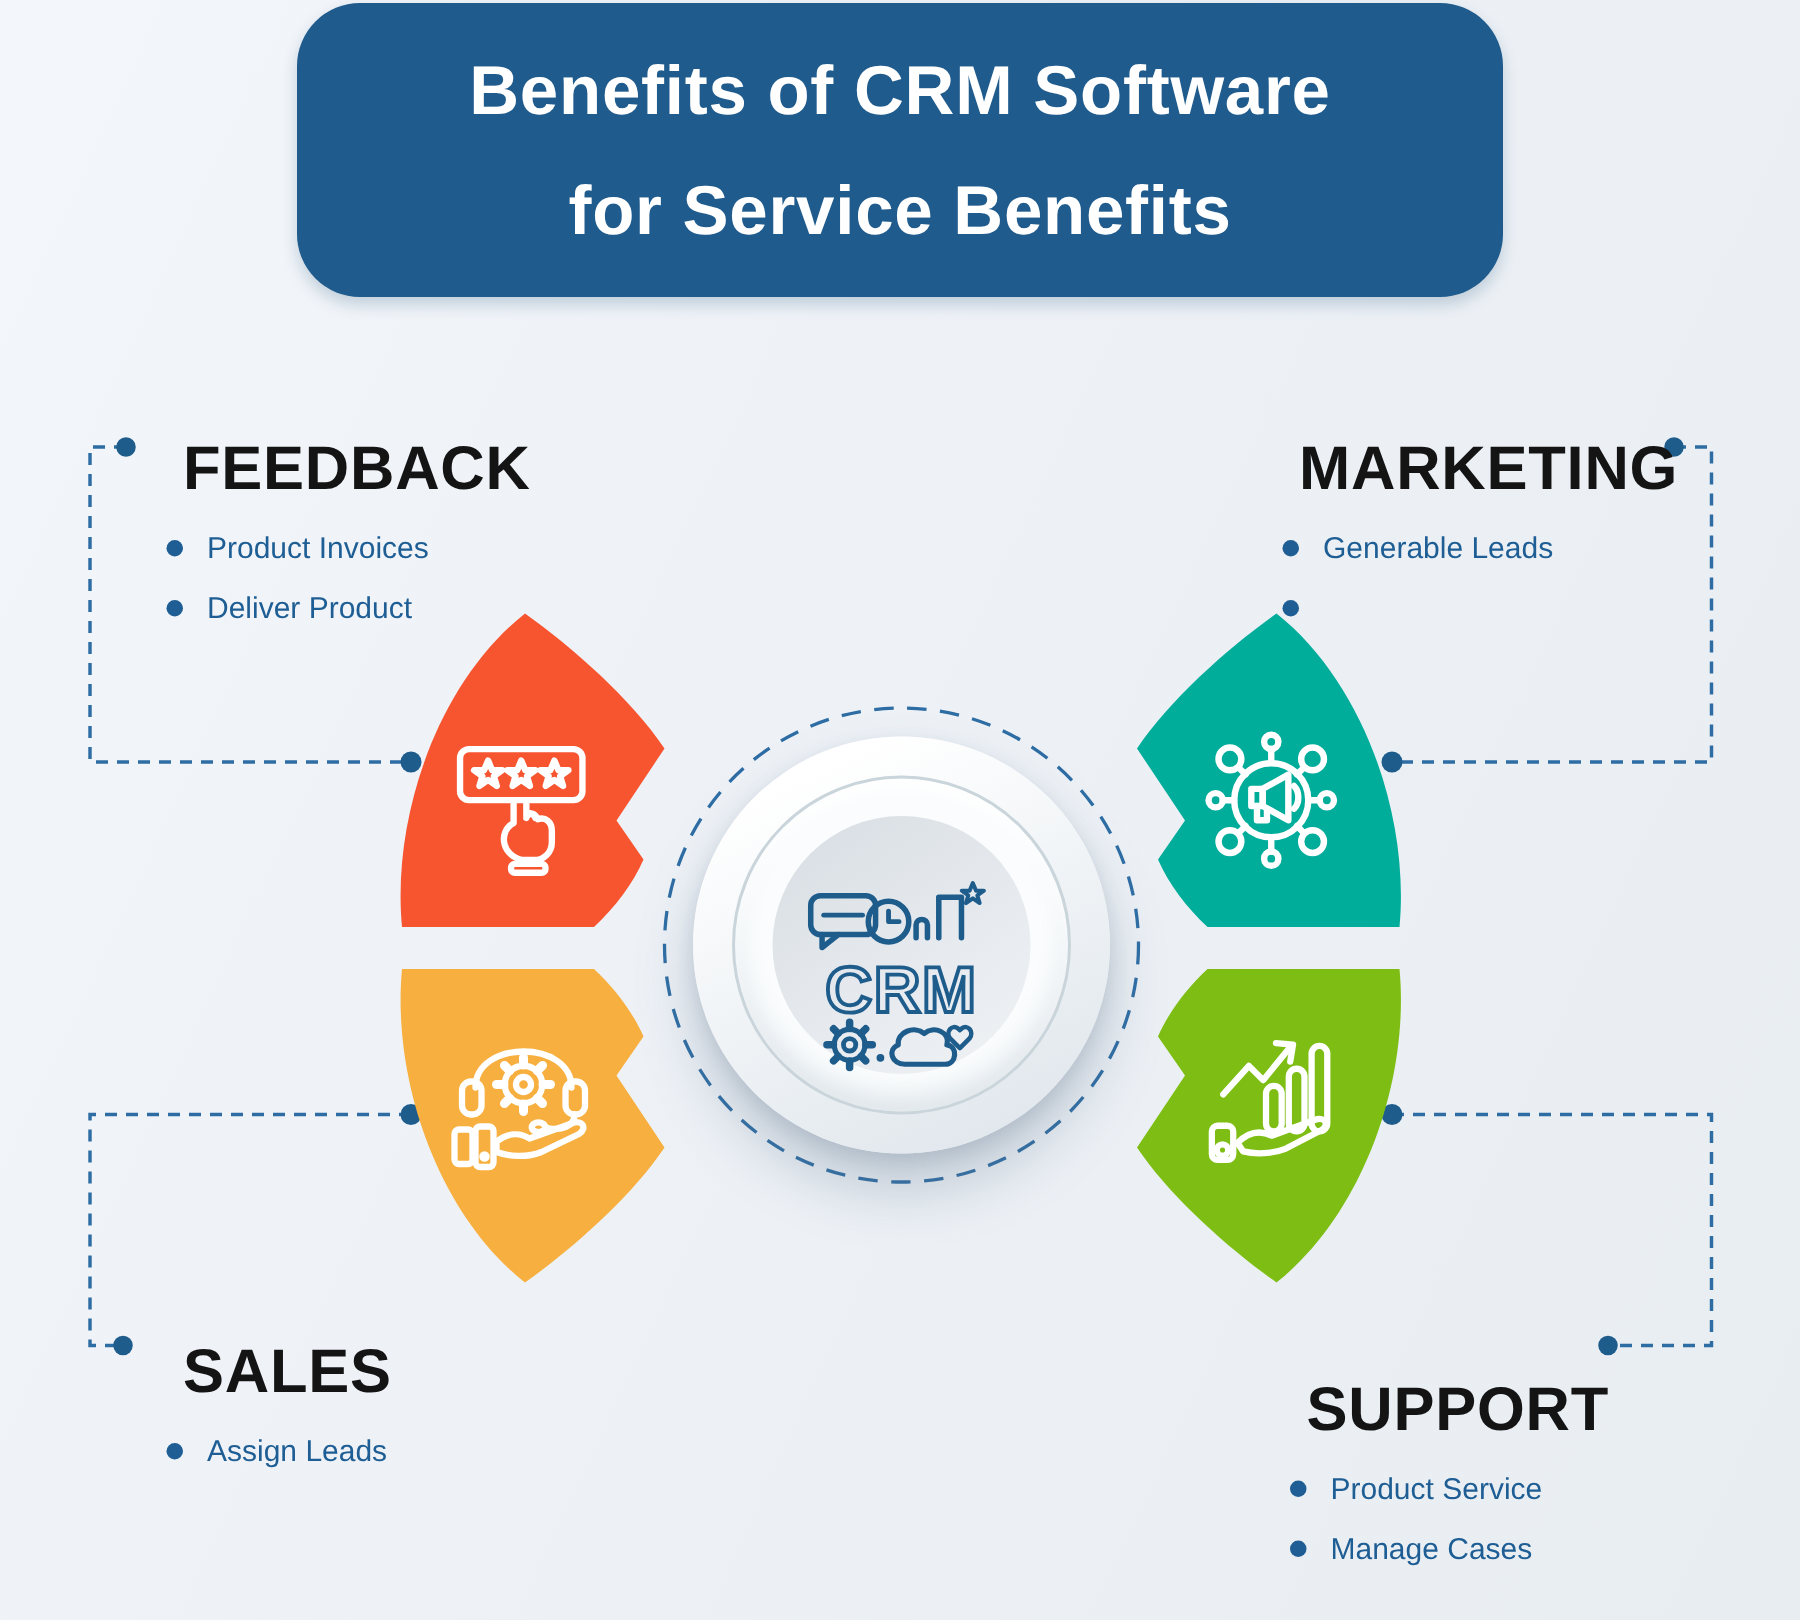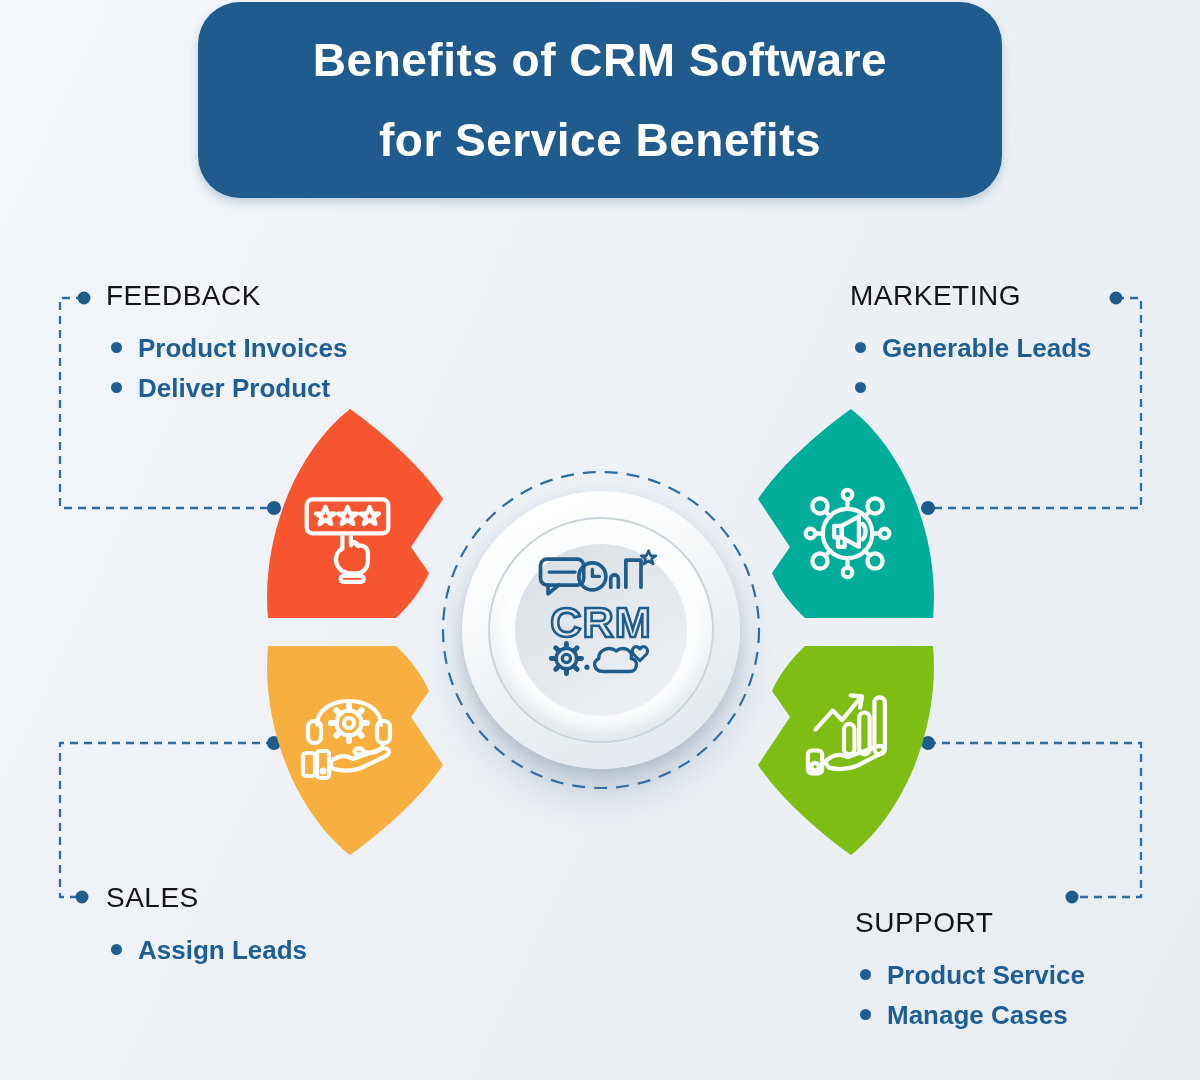--- a/index.html
+++ b/index.html
@@ -26,34 +26,34 @@
   
   .hub{position:absolute;left:601px;top:630px;z-index:2;}
   .hub .c{position:absolute;border-radius:50%;transform:translate(-50%,-50%);}
   .c1{width:278px;height:278px;
       background:linear-gradient(155deg,#ffffff 15%,#eef2f5 55%,#dde4ea 100%);
       box-shadow:0 24px 38px rgba(96,118,140,0.32),0 5px 12px rgba(96,118,140,0.18);}
   .c2{width:222px;height:222px;background:#fafcfd;border:2px solid #c9d5db;
       box-shadow:inset 0 8px 12px rgba(255,255,255,0.95),inset 0 -10px 16px rgba(150,172,188,0.28);}
   .c3{width:172px;height:172px;
       background:linear-gradient(145deg,#d7dde3 0%,#e6eaee 55%,#f0f2f5 100%);
-      display:flex;align-items:flex-start;justify-content:center;}
+      display:flex;align-items:flex-end;justify-content:center;}
   
   .section{position:absolute;z-index:3;}
   .section h2{
-    margin:0;font-size:28px;font-weight:normal;color:#141414;letter-spacing:0.5px;
+    margin:16px;font-size:41px;font-weight:bold;color:#141414;letter-spacing:0.5px;
     line-height:44px;white-space:nowrap;
   }
   .bullets{list-style:none;margin:14px 0 0 0;padding:0 0 0 5px;}
   .bullets li{display:flex;align-items:flex-start;margin:0 0 8px 0;}
   .bullet-dot{
     flex:0 0 auto;width:11px;height:11px;border-radius:50%;
     background:#1E5E94;margin:10px 16px 0 0;
   }
-  .bullet-text{font-size:26px;font-weight:700;color:#1E5E94;line-height:32px;white-space:nowrap;}
+  .bullet-text{font-size:20px;font-weight:400;color:#1E5E94;line-height:32px;white-space:nowrap;}
   #sec-feedback{left:106px;top:274px;}
   #sec-marketing{left:850px;top:274px;}
   #sec-sales{left:106px;top:876px;}
   #sec-support{left:855px;top:901px;}
 </style>
 </head>
 <body>
 
 <div id="stage">
 

